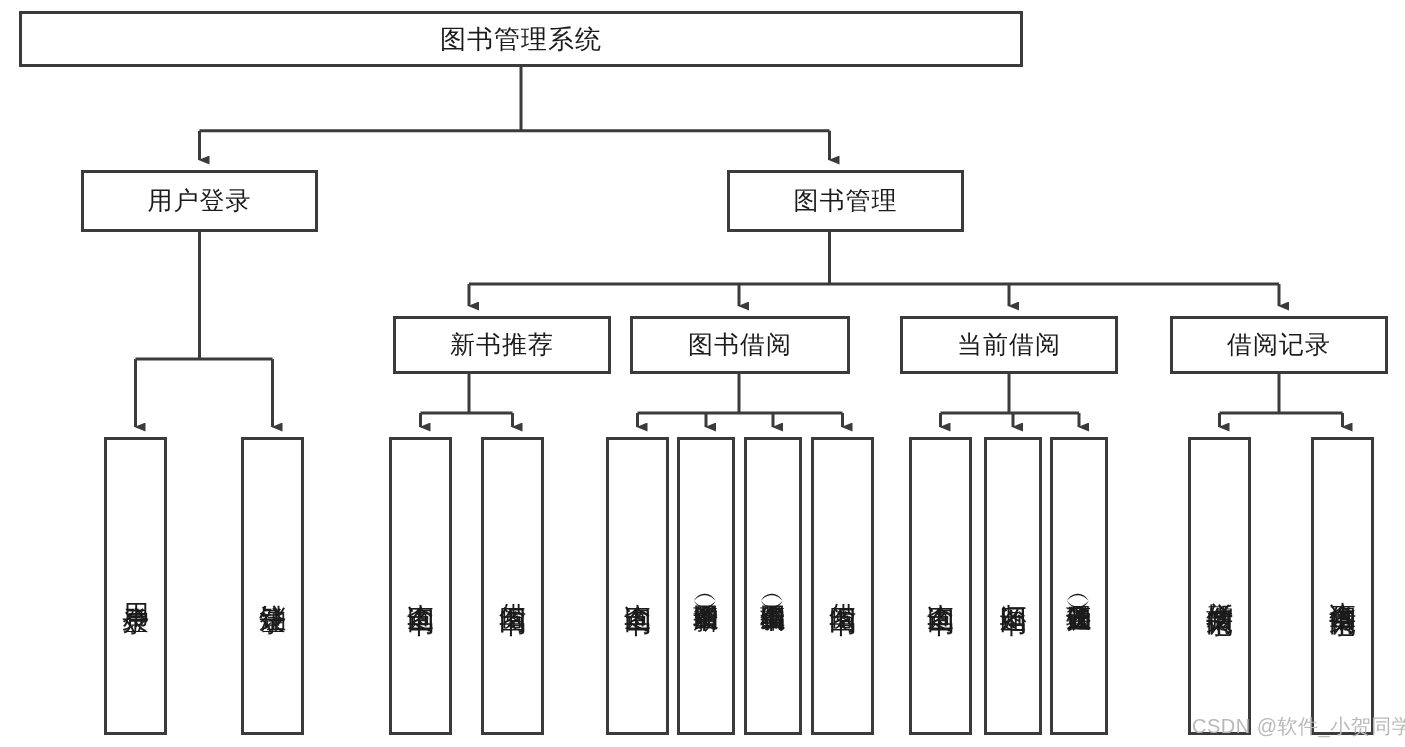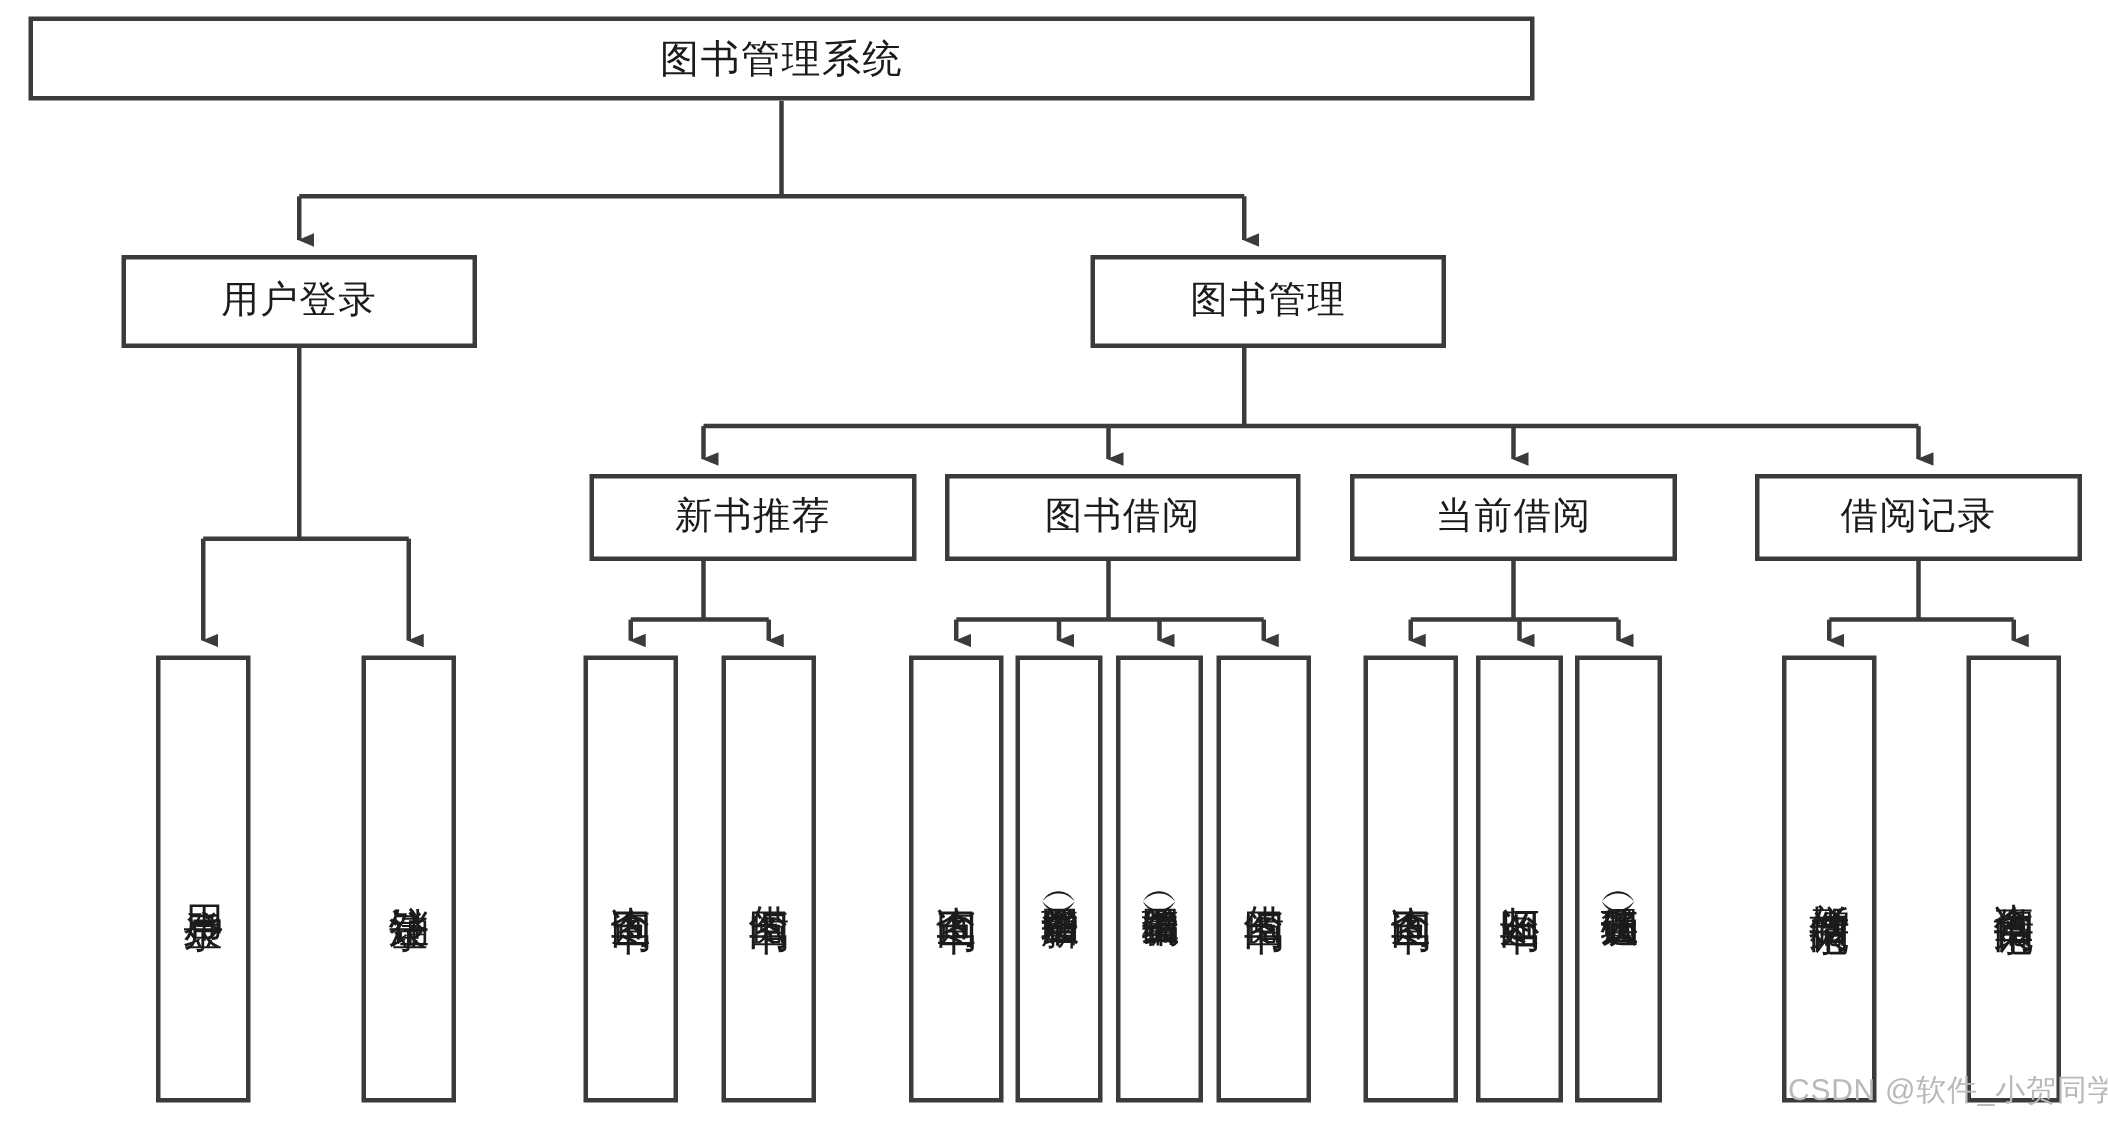--- a/index.html
+++ b/index.html
@@ -133,21 +133,21 @@
   <div class="node horiz" id="n-user-login" style="left: 81px; top: 170px; width: 237px; height: 62px;">
     <span class="lbl">用户登录</span>
   </div>
   <div class="node horiz" id="n-book-manage" style="left: 711px; top: 170px; width: 237px; height: 62px; margin-left: 16px;">
     <span class="lbl">图书管理</span>
   </div>
 
   <div class="node horiz" id="n-new-book-rec" style="left: 360px; top: 316px; width: 218px; height: 58px; margin-left: 33px;">
     <span class="lbl">新书推荐</span>
   </div>
-  <div class="node horiz" id="n-book-borrow" style="left: 630px; top: 316px; width: 237px; height: 58px;">
+  <div class="node horiz" id="n-book-borrow" style="left: 630px; top: 316px; width: 220px; height: 58px;">
     <span class="lbl">图书借阅</span>
   </div>
   <div class="node horiz" id="n-borrow-record" style="left: 1170px; top: 316px; width: 218px; height: 58px;">
     <span class="lbl">借阅记录</span>
   </div>
   <div class="node horiz" id="n-current-borrow" style="left: 900px; top: 316px; width: 218px; height: 58px;">
     <span class="lbl">当前借阅</span>
   </div>
 
   <div class="node vert" id="n-leaf-user-login" style="left: 104px; top: 437px; width: 63px; height: 298px;">

